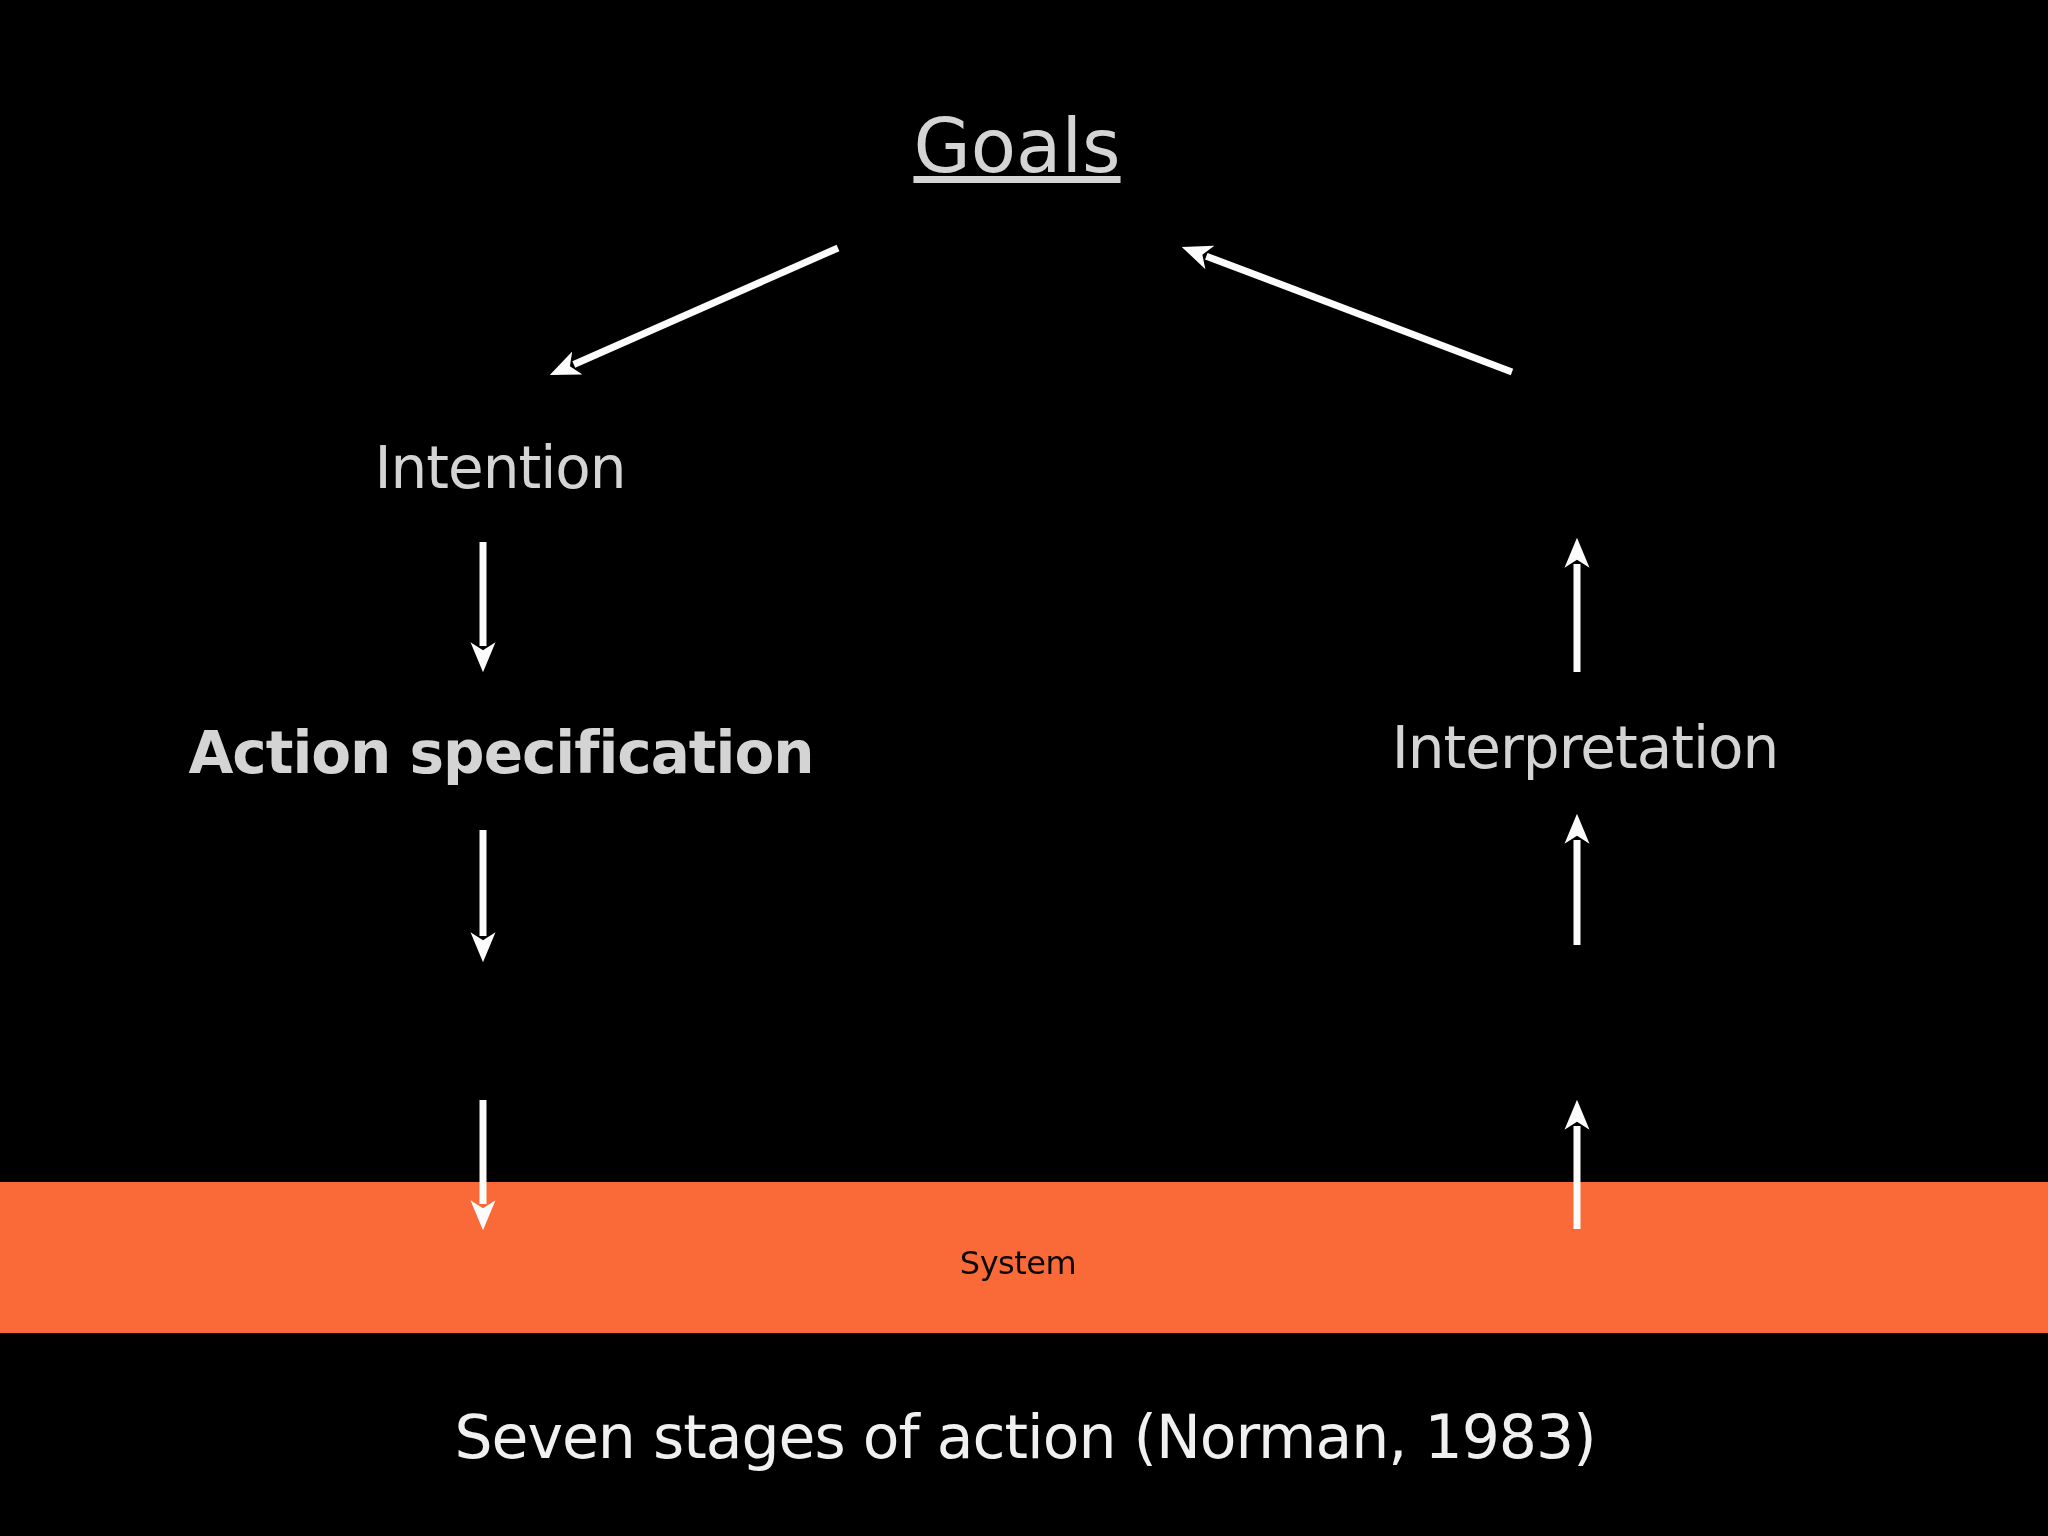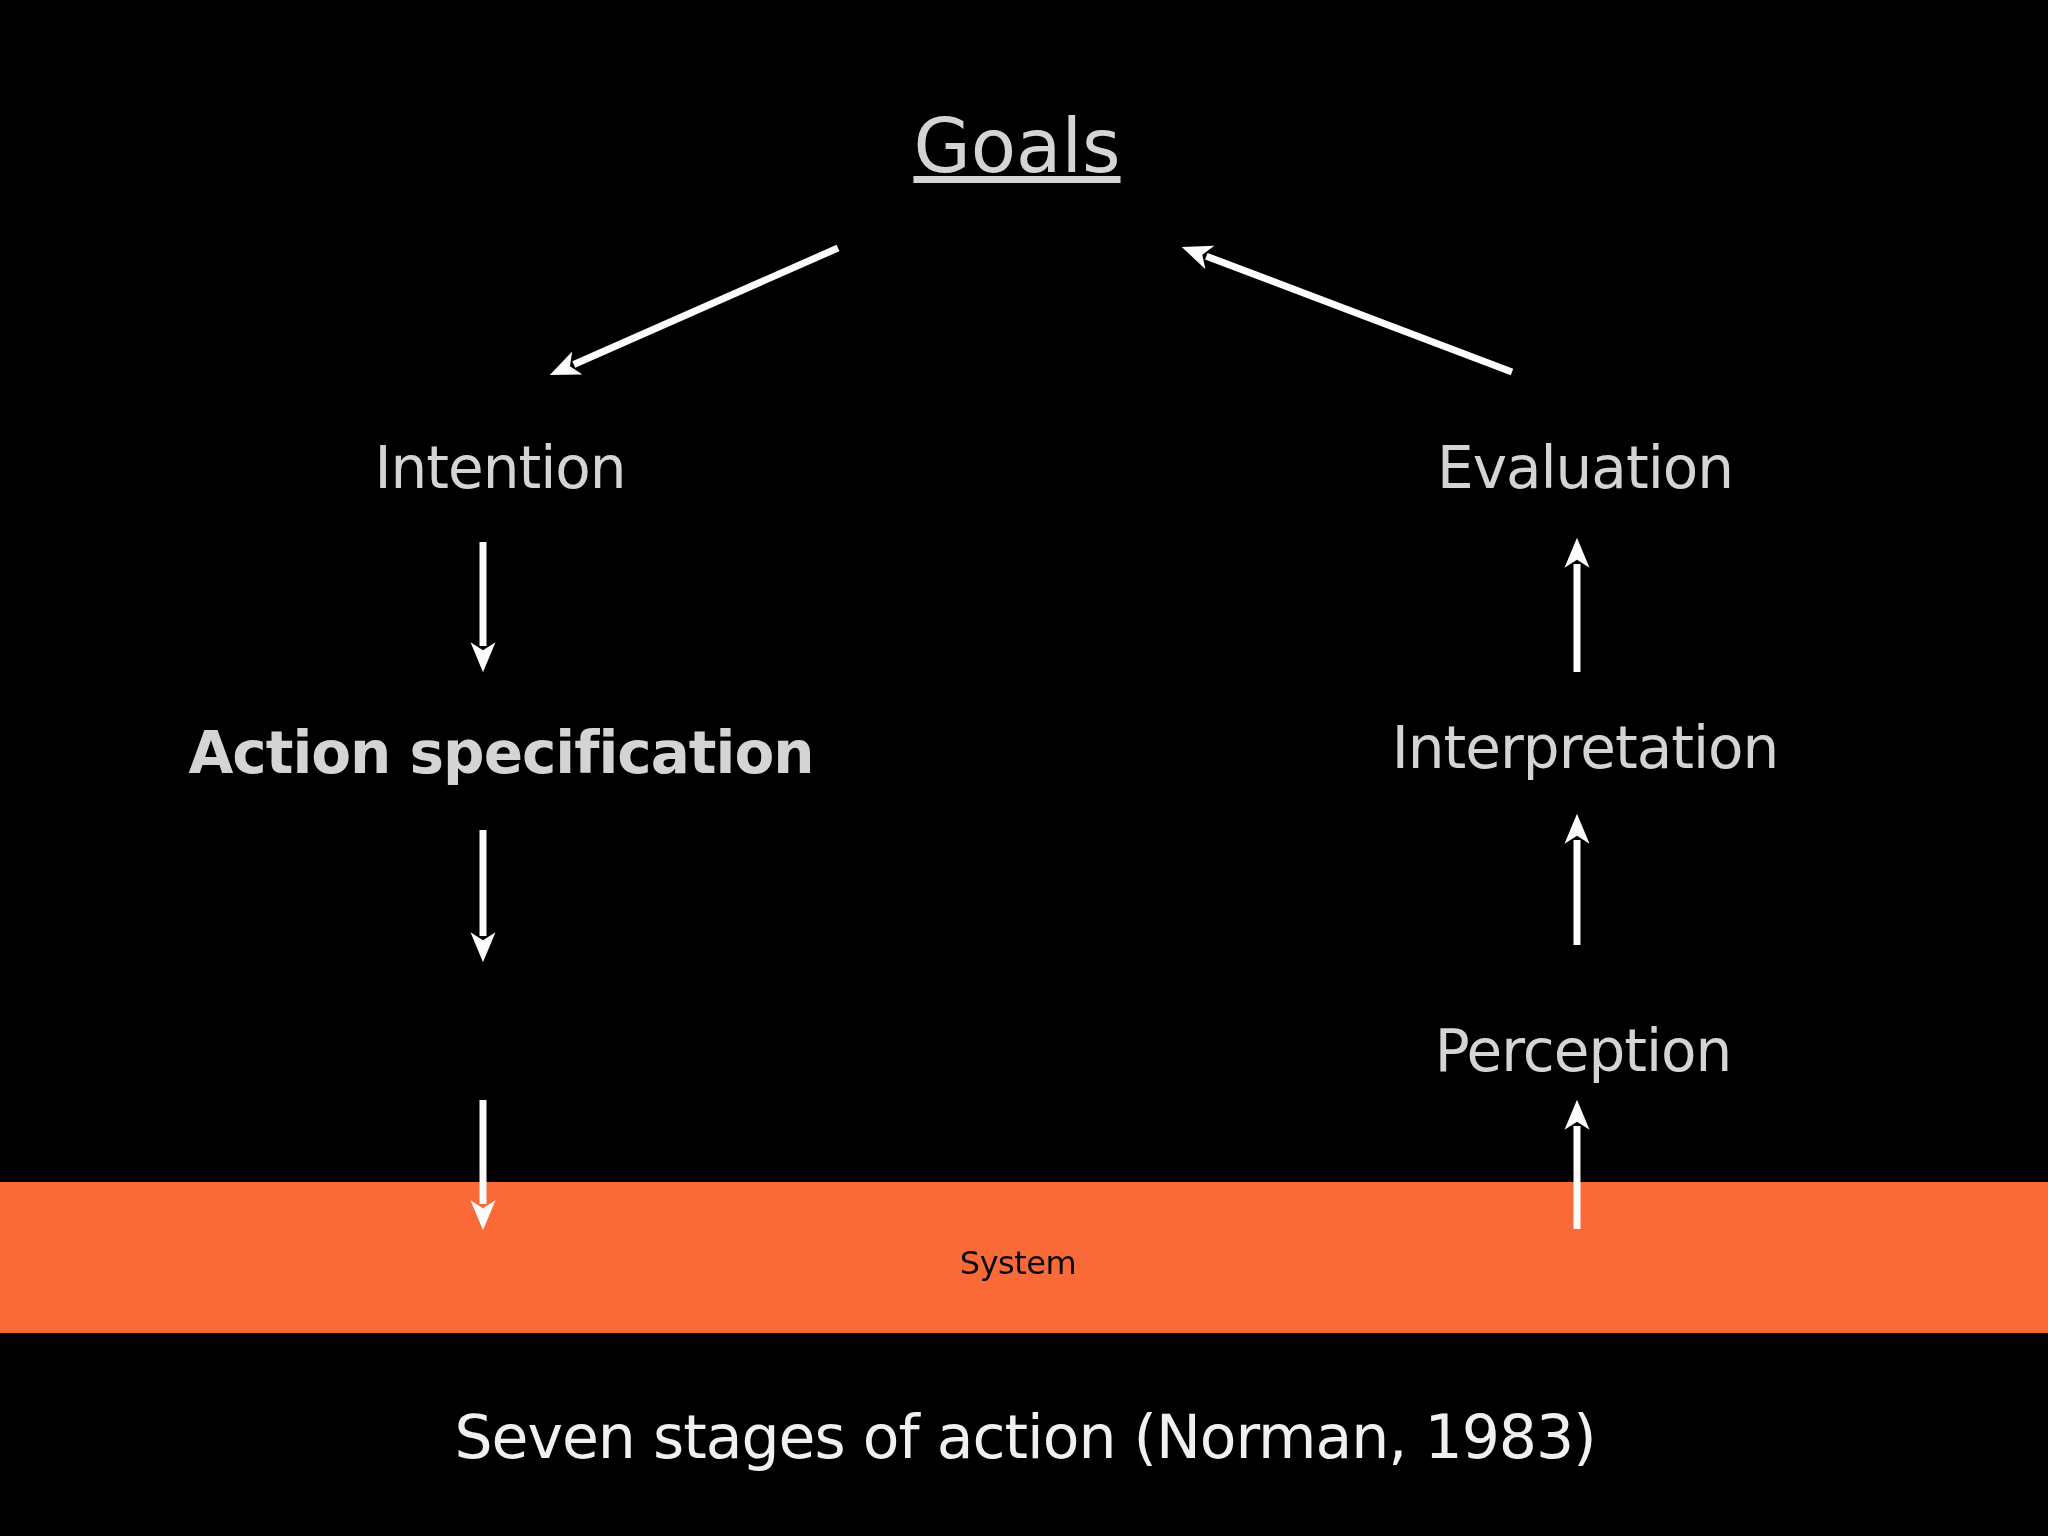--- a/index.html
+++ b/index.html
@@ -93,23 +93,21 @@
     <line x1="1577" y1="672" x2="1577" y2="564" marker-end="url(#barb)"></line>
   </svg>
 
   <div class="node-label goals-label" style="left:1017px; top:146px;">Goals</div>
 
   <div class="node-label" style="left:500px; top:468px;">Intention</div>
 
   <div class="node-label" style="left:501px; top:753px;font-weight:bold;">Action specification</div>
 
 
-  <div class="node-label" style="left:1585px; top:468px;">Evaluation</div>
 
   <div class="node-label" style="left:1585px; top:748px;">Interpretation</div>
 
-  <div class="node-label" style="left:1583px; top:1051px;">Perception</div>
 
   <div class="system-label">System</div>
 
   <div class="caption">Seven stages of action (Norman, 1983)</div>
 
 </div>
 
 </body></html>

